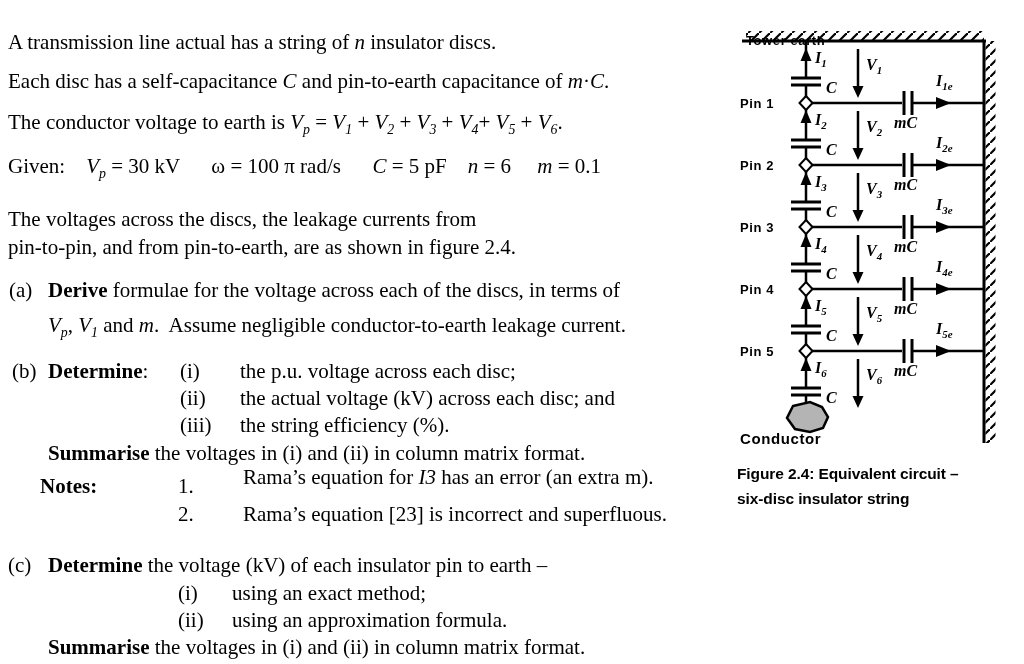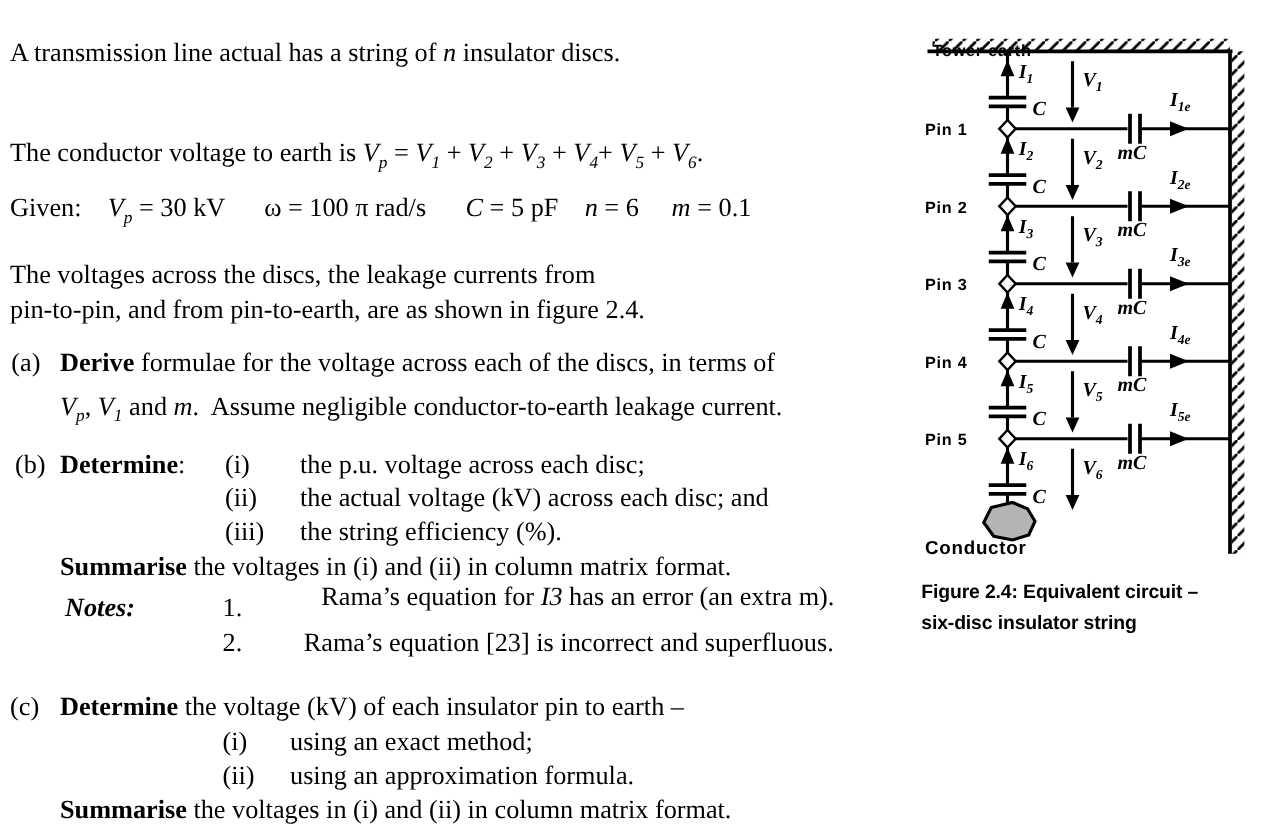--- a/index.html
+++ b/index.html
@@ -32,42 +32,43 @@
     letter-spacing:-0.1px; color:#000;
   }
   .fig-svg { position:absolute; left:0; top:0; }
 </style>
 </head>
 <body>
 
 <div class="page">
 
   <p class="para" style="left:8px; top:8px;"><span class="seg-r">A transmission line actual has a string of </span><span class="seg-i">n</span><span class="seg-r"> insulator discs.</span></p>
+  <p class="para" style="left:8px; top:47px;"><span class="seg-r">Each disc has a self-capacitance </span><span class="seg-i">C</span><span class="seg-r"> and pin-to-earth capacitance of </span><span class="seg-i">m</span><span class="seg-r">·</span><span class="seg-i">C</span><span class="seg-r">.</span></p>
   <p class="para" style="left:8px; top:88px;"><span class="seg-r">The conductor voltage to earth is </span><span class="seg-i">V<sub>p</sub></span><span class="seg-r"> = </span><span class="seg-i">V<sub>1</sub></span><span class="seg-r"> + </span><span class="seg-i">V<sub>2</sub></span><span class="seg-r"> + </span><span class="seg-i">V<sub>3</sub></span><span class="seg-r"> + </span><span class="seg-i">V<sub>4</sub></span><span class="seg-r">+ </span><span class="seg-i">V<sub>5</sub></span><span class="seg-r"> + </span><span class="seg-i">V<sub>6</sub></span><span class="seg-r">.</span></p>
   <p class="para" style="left:8px; top:132px;"><span class="seg-r">Given:    </span><span class="seg-i">V<sub>p</sub></span><span class="seg-r"> = 30 kV      </span><span class="seg-r">ω = 100 π rad/s      </span><span class="seg-i">C</span><span class="seg-r"> = 5 pF    </span><span class="seg-i">n</span><span class="seg-r"> = 6     </span><span class="seg-i">m</span><span class="seg-r"> = 0.1</span></p>
   <p class="para" style="left:8px; top:185px;">The voltages across the discs, the leakage currents from</p>
   <p class="para" style="left:8px; top:213px;">pin-to-pin, and from pin-to-earth, are as shown in figure 2.4.</p>
 
   <p class="para" style="left:9px;  top:256px;">(a)</p>
   <p class="para" style="left:48px; top:256px;"><span class="seg-b">Derive</span><span class="seg-r"> formulae for the voltage across each of the discs, in terms of</span></p>
   <p class="para" style="left:48px; top:291px;"><span class="seg-i">V<sub>p</sub></span><span class="seg-r">, </span><span class="seg-i">V<sub>1</sub></span><span class="seg-r"> and </span><span class="seg-i">m</span><span class="seg-r">.  Assume negligible conductor-to-earth leakage current.</span></p>
 
   <p class="para" style="left:12px; top:337px;">(b)</p>
   <p class="para" style="left:48px; top:337px;"><span class="seg-b">Determine</span><span class="seg-r">:</span></p>
   <p class="para" style="left:180px;top:337px;">(i)</p>
   <p class="para" style="left:240px;top:337px;">the p.u. voltage across each disc;</p>
   <p class="para" style="left:180px;top:364px;">(ii)</p>
   <p class="para" style="left:240px;top:364px;">the actual voltage (kV) across each disc; and</p>
   <p class="para" style="left:180px;top:391px;">(iii)</p>
   <p class="para" style="left:240px;top:391px;">the string efficiency (%).</p>
   <p class="para" style="left:48px; top:419px;"><span class="seg-b">Summarise</span><span class="seg-r"> the voltages in (i) and (ii) in column matrix format.</span></p>
 
-  <p class="para seg-b" style="left:52px; top:452px;font-style:italic;">Notes:</p>
+  <p class="para seg-b" style="left:40px; top:452px;">Notes:</p>
   <p class="para" style="left:178px;top:452px;">1.</p>
-  <p class="para" style="left:257px;top:452px;margin-top:12px;"><span class="seg-r">Rama’s equation for </span><span class="seg-i">I3</span><span class="seg-r"> has an error (an extra m).</span></p>
+  <p class="para" style="left:243px;top:452px;margin-top:12px;"><span class="seg-r">Rama’s equation for </span><span class="seg-i">I3</span><span class="seg-r"> has an error (an extra m).</span></p>
   <p class="para" style="left:178px;top:480px;">2.</p>
   <p class="para" style="left:243px;top:480px;"><span class="seg-r">Rama’s equation [23] is incorrect and superfluous.</span></p>
 
   <p class="para" style="left:8px;  top:531px;">(c)</p>
   <p class="para" style="left:48px; top:531px;"><span class="seg-b">Determine</span><span class="seg-r"> the voltage (kV) of each insulator pin to earth –</span></p>
   <p class="para" style="left:178px;top:559px;">(i)</p>
   <p class="para" style="left:232px;top:559px;">using an exact method;</p>
   <p class="para" style="left:178px;top:586px;">(ii)</p>
   <p class="para" style="left:232px;top:586px;">using an approximation formula.</p>
   <p class="para" style="left:48px; top:613px;"><span class="seg-b">Summarise</span><span class="seg-r"> the voltages in (i) and (ii) in column matrix format.</span></p>

